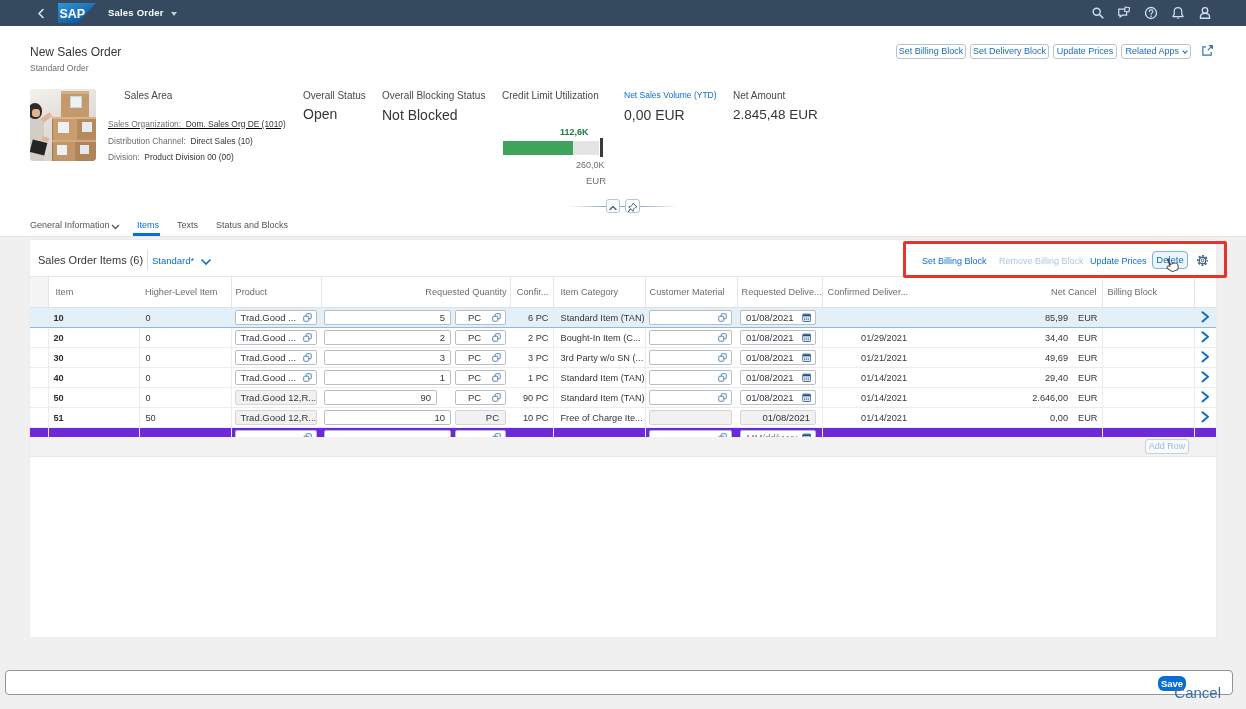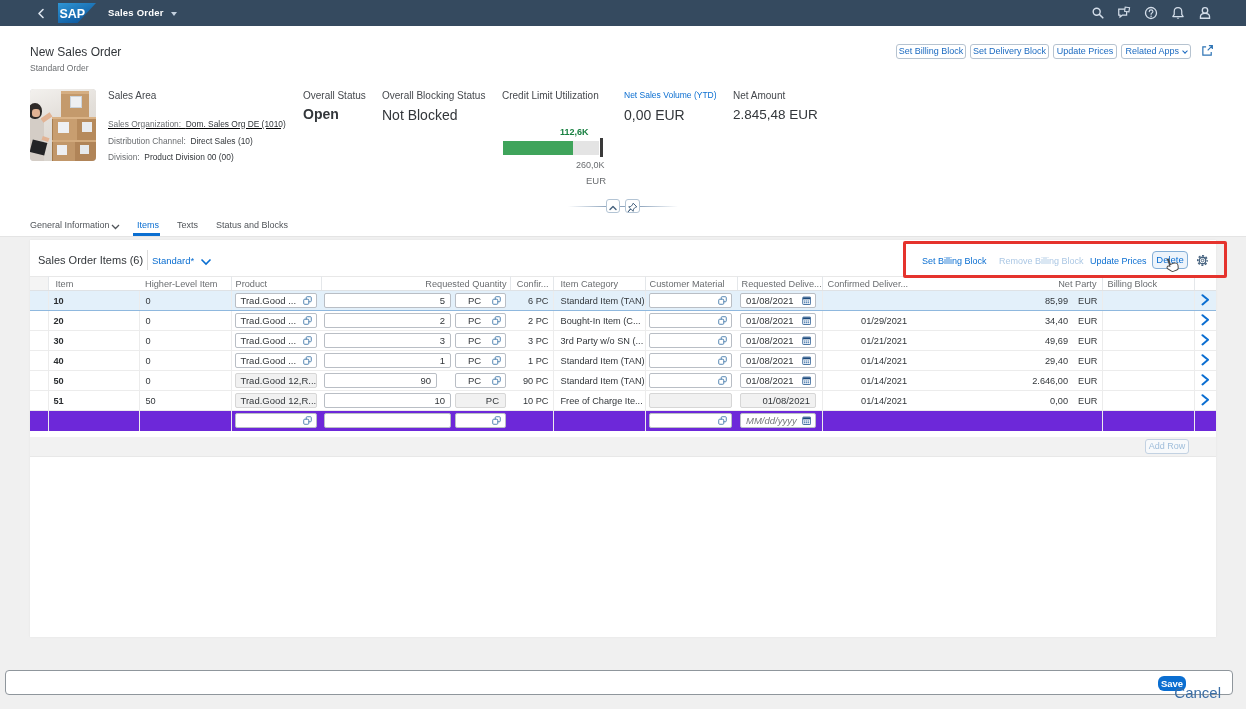--- a/index.html
+++ b/index.html
@@ -23,21 +23,21 @@
 
 
 .tab { position:absolute; font-size:9px; color:#51555a; white-space:nowrap; }
 
 
 #panel { position:absolute; left:30px; top:240px; width:1186px; height:397px; background:#fff; box-shadow:0 0 2px rgba(0,0,0,.06); }
 .tbtn { position:absolute; top:256px; font-size:9px; color:#0a6ed1; white-space:nowrap; z-index:5; }
 
 table#grid { position:absolute; left:30px; top:276px; border-collapse:collapse; table-layout:fixed; width:1186px; background:#fff; }
 #grid td { padding:0; font-size:9.2px; color:#32363a; vertical-align:middle; height:20px; border-bottom:1px solid #ececec; overflow:hidden; white-space:nowrap; }
-#grid tr.hd td { height:14px; font-size:9.2px; color:#6a6d70; border-bottom:1px solid #dfe2e5; border-top:1px solid #e8e8e8; background:#fff; }
+#grid tr.hd td { height:31px; font-size:9.2px; color:#6a6d70; border-bottom:1px solid #dfe2e5; border-top:1px solid #e8e8e8; background:#fff; }
 #grid tr.hd td.rb { border-right:1px solid #e4e7ea; }
 #grid td.rb2 { border-right:1px solid #ececec; }
 #grid tr.sel td { background:#e3f0fa; border-bottom:1px solid #8fb8de; }
 #grid tr.addrow td { background:#6d28d9; height:20px; border-bottom:none; }
 #grid .num { text-align:right; }
 .inp { height:15px; border:1px solid #b9bec5; border-radius:2px; background:#fff; font-size:9.5px; color:#32363a; display:flex; align-items:center; }
 .inp.ro { background:#f1f1f1; border-color:#d6d6d6; }
 .vh { margin-left:auto; margin-right:4px; flex:none; }
 
 #addbar { position:absolute; left:30px; top:437px; width:1186px; height:20px; background:#f2f2f2; border-bottom:1px solid #e8e8e8; }
@@ -140,27 +140,27 @@
   <div class="abs" style="left:27px;top:56px;width:10px;height:10px;background:#edeff2"></div>
   <div class="abs" style="left:50px;top:56px;width:9px;height:9px;background:#e6e9ec"></div>
   <div class="abs" style="left:-2px;top:14px;width:14px;height:16px;background:#2e2a28;border-radius:50% 50% 45% 45%"></div>
   <div class="abs" style="left:2px;top:20px;width:8px;height:8px;background:#e2b394;border-radius:40%"></div>
   <div class="abs" style="left:-3px;top:30px;width:17px;height:42px;background:#d4cdc6"></div>
   <div class="abs" style="left:11px;top:26px;width:11px;height:5px;background:#e2b394;transform:rotate(-35deg)"></div>
   <div class="abs" style="left:1px;top:52px;width:15px;height:13px;background:#232426;transform:rotate(14deg)"></div>
   <div class="abs" style="left:12px;top:48px;width:7px;height:4px;background:#e2b394;transform:rotate(20deg)"></div>
 </div>
 
-<div class="lbl" style="left:108px; top:90px;text-align:center;">Sales Area</div>
+<div class="lbl" style="left:124px; top:90px;text-align:center;">Sales Area</div>
 <div class="abs" style="left:108px; top:113px;white-space:nowrap;text-decoration:underline;"><span class="flabel">Sales Organization:&nbsp; </span><span class="fval">Dom. Sales Org DE (1010)</span></div>
 <div class="abs" style="left:108px; top:129.5px;white-space:nowrap;"><span class="flabel">Distribution Channel:&nbsp; </span><span class="fval">Direct Sales (10)</span></div>
 <div class="abs" style="left:108px; top:146px;white-space:nowrap;"><span class="flabel">Division:&nbsp; </span><span class="fval">Product Division 00 (00)</span></div>
 
 <div class="lbl" style="left:303px; top:90px;">Overall Status</div>
-<div class="bigval" style="left:303px; top:106px;font-weight:bold;">Open</div>
+<div class="bigval" style="left:303px; top:106px;">Open</div>
 <div class="lbl" style="left:382px; top:90px;">Overall Blocking Status</div>
 <div class="bigval" style="left:382px; top:107px;">Not Blocked</div>
 <div class="lbl" style="left:502px; top:90px;">Credit Limit Utilization</div>
 <div class="abs" style="left:560px; top:127px; font-size:9px; font-weight:bold; color:#188041;">112,6K</div>
 <div class="abs" style="left:503px; top:141px; width:96px; height:14px; background:#e4e4e4;"></div>
 <div class="abs" style="left:503px; top:141px; width:70px; height:14px; background:#3fa45b;"></div>
 <div class="abs" style="left:600px; top:138px; width:2.5px; height:19px; background:#3a3a3a;"></div>
 <div class="abs" style="left:576px; top:160px; font-size:9px; color:#6a6d70;">260,0K</div>
 <div class="abs" style="left:586px; top:175px; font-size:9.5px; color:#6a6d70;">EUR</div>
 <div class="abs" style="left:624px; top:90px; font-size:8.5px; color:#0a6ed1;">Net Sales Volume (YTD)</div>
@@ -232,21 +232,21 @@
         <td class="rb" style="background:#f4f4f4"></td>
         <td style="padding-left:7px">Item</td>
         <td class="rb" style="padding-left:6px">Higher-Level Item</td>
         <td class="rb" style="padding-left:4px">Product</td>
         <td class="rb num" colspan="2" style="padding-right:3px">Requested Quantity</td>
         <td class="rb num" style="padding-right:4px">Confir...</td>
         <td class="rb" style="padding-left:7px">Item Category</td>
         <td class="rb" style="padding-left:4px">Customer Material</td>
         <td class="rb" style="padding-left:4px">Requested Delive...</td>
         <td style="padding-left:5px">Confirmed Deliver...</td>
-        <td class="rb num" colspan="2" style="padding-right:5px">Net Party</td>
+        <td class="rb num" colspan="2" style="padding-right:5px">Net Cancel</td>
         <td class="rb" style="padding-left:5px">Billing Block</td>
         <td></td>
       </tr>
       <tr class="sel">
         <td class="rb2"></td>
         <td class="rb2" style="padding-left:5px;font-weight:bold;color:#2b2e31">10</td>
         <td class="rb2" style="padding-left:6px">0</td>
         <td>
           <div class="inp" style="margin-left:3px;width:82px;padding-left:5px">Trad.Good ...<svg class="vh" width="9" height="9" viewBox="0 0 10 10">
               <use href="#vhico"></use>

